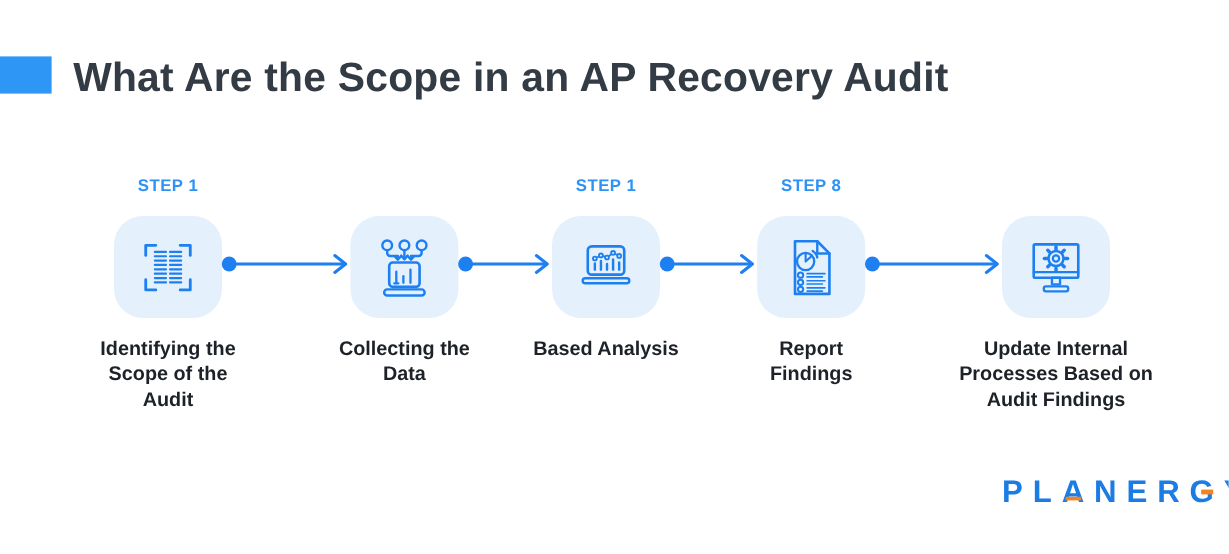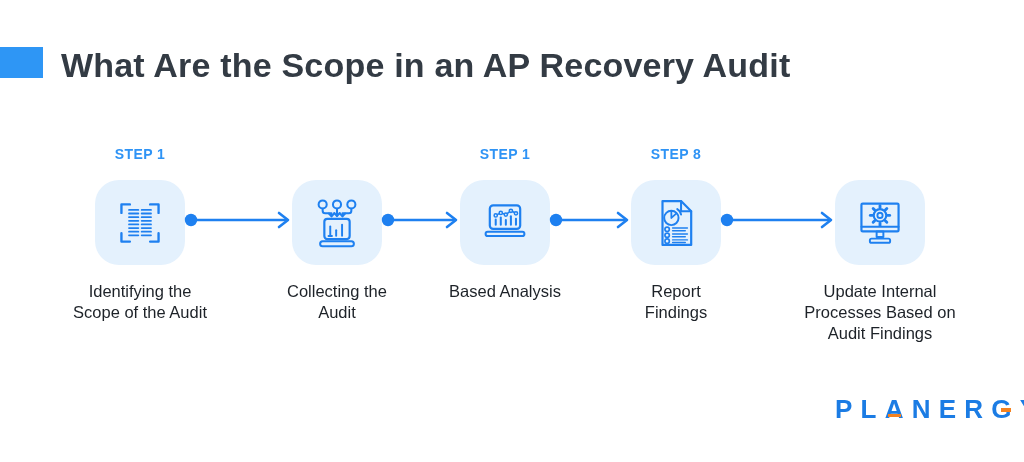--- a/index.html
+++ b/index.html
@@ -28,21 +28,21 @@
   .sl1{left:70px}.sl2{left:267px}.sl3{left:435px}.sl4{left:606px}.sl5{left:810px}
 
   .icon-box{position:absolute;top:180px;width:90px;height:85px;border-radius:24px;
     background:var(--icon-box-bg);display:flex;align-items:center;justify-content:center;}
   .ib1{left:95px}.ib2{left:292px}.ib3{left:460px}.ib4{left:631px}.ib5{left:835px}
   .icon-box svg{color:var(--primary-blue);}
 
   .connector{position:absolute;top:207px;color:var(--primary-blue);}
   .c1{left:184px}.c2{left:381px}.c3{left:549px}.c4{left:720px}
 
-  .desc{position:absolute;top:281px;text-align:center;font-weight:400;
+  .desc{position:absolute;top:281px;text-align:center;font-weight:700;
     font-size:16.5px;line-height:21px;color:var(--description-text);}
   .d1{left:72px;width:136px}
   .d2{left:277px;width:120px}
   .d3{left:430px;width:150px}
   .d4{left:631px;width:90px}
   .d5{left:792px;width:176px}
 
   .logo{position:absolute;left:835px;top:394px;white-space:nowrap;
     font-size:26px;font-weight:700;color:var(--logo-blue);letter-spacing:0.5px;}
   .ltr{position:relative;display:inline-block;}
@@ -195,21 +195,21 @@
     <line x1="7" y1="13" x2="76" y2="13" stroke="currentColor" stroke-width="2.4"></line>
     <path d="M69 6 L78 13 L69 20" fill="none" stroke="currentColor" stroke-width="2.6" stroke-linecap="round" stroke-linejoin="round"></path>
   </svg>
   <svg class="connector c4" width="115" height="26">
     <circle cx="7" cy="13" r="6.2" fill="currentColor"></circle>
     <line x1="7" y1="13" x2="109" y2="13" stroke="currentColor" stroke-width="2.4"></line>
     <path d="M102 6 L111 13 L102 20" fill="none" stroke="currentColor" stroke-width="2.6" stroke-linecap="round" stroke-linejoin="round"></path>
   </svg>
 
   <div class="desc d1">Identifying the Scope of the Audit</div>
-  <div class="desc d2">Collecting the Audit</div>
+  <div class="desc d2">Collecting the Data</div>
   <div class="desc d3">Based Analysis</div>
   <div class="desc d4">Report Findings</div>
   <div class="desc d5">Update Internal Processes Based on Audit Findings</div>
 
   <div class="logo">
     <span class="ltr">P</span>
     <span class="ltr">L</span>
     <span class="ltr ltr-a">A</span>
     <span class="ltr">N</span>
     <span class="ltr">E</span>

